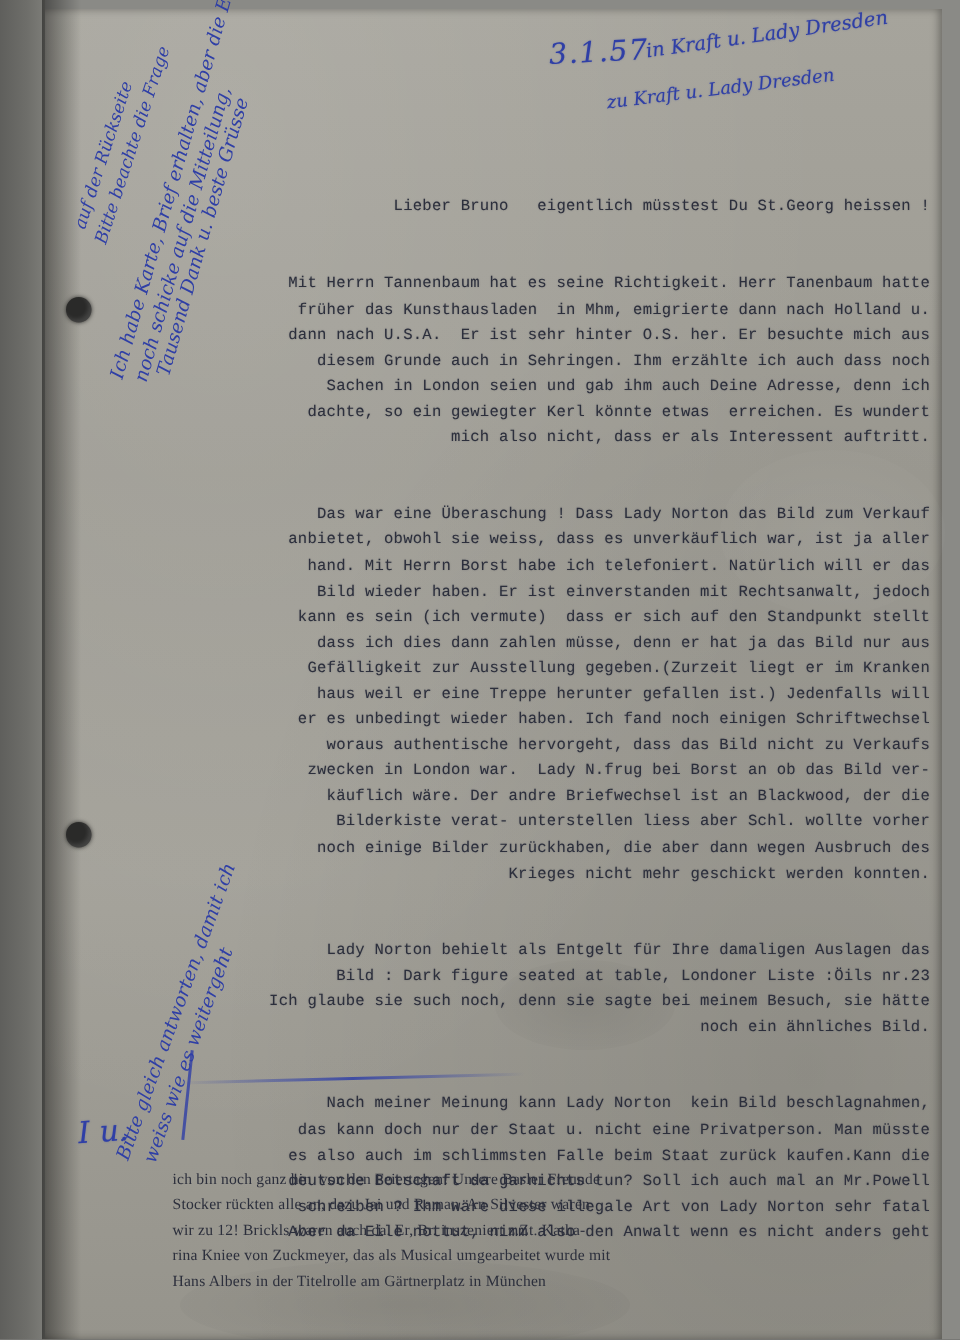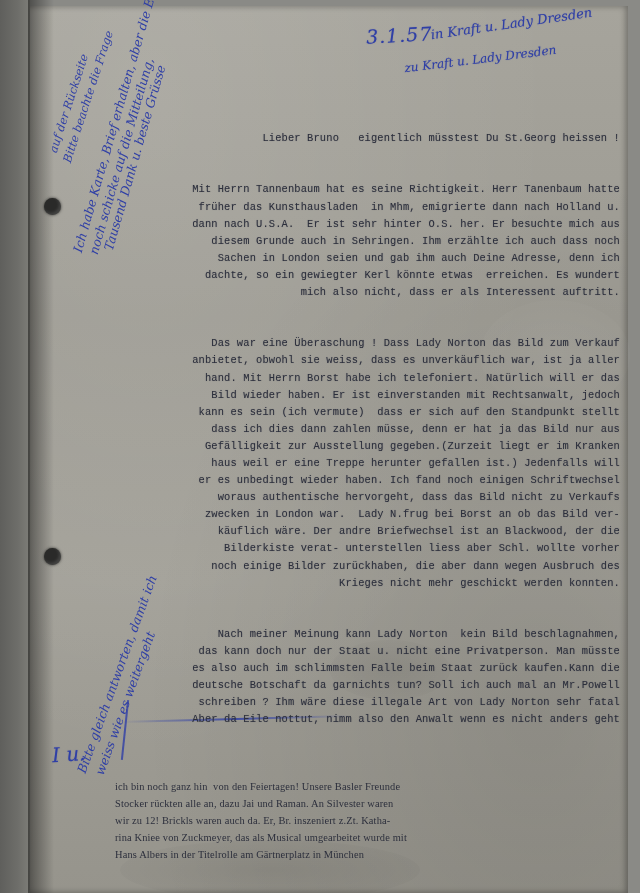--- a/index.html
+++ b/index.html
@@ -251,20 +251,24 @@
 dass ich dies dann zahlen müsse, denn er hat ja das Bild nur aus
 Gefälligkeit zur Ausstellung gegeben.(Zurzeit liegt er im Kranken
 haus weil er eine Treppe herunter gefallen ist.) Jedenfalls will
 er es unbedingt wieder haben. Ich fand noch einigen Schriftwechsel
 woraus authentische hervorgeht, dass das Bild nicht zu Verkaufs
 zwecken in London war.  Lady N.frug bei Borst an ob das Bild ver-
 käuflich wäre. Der andre Briefwechsel ist an Blackwood, der die
 Bilderkiste verat- unterstellen liess aber Schl. wollte vorher
 noch einige Bilder zurückhaben, die aber dann wegen Ausbruch des
 Krieges nicht mehr geschickt werden konnten.</p>
+    <p class="blk">Lady Norton behielt als Entgelt für Ihre damaligen Auslagen das
+Bild : Dark figure seated at table, Londoner Liste :Öils nr.23
+Ich glaube sie such noch, denn sie sagte bei meinem Besuch, sie hätte
+noch ein ähnliches Bild.</p>
     <p class="blk">Nach meiner Meinung kann Lady Norton  kein Bild beschlagnahmen,
 das kann doch nur der Staat u. nicht eine Privatperson. Man müsste
 es also auch im schlimmsten Falle beim Staat zurück kaufen.Kann die
 deutsche Botschaft da garnichts tun? Soll ich auch mal an Mr.Powell
 schreiben ? Ihm wäre diese illegale Art von Lady Norton sehr fatal
 Aber da Eile nottut, nimm also den Anwalt wenn es nicht anders geht</p>
   </div>
 
   <div id="closing">ich bin noch ganz hin  von den Feiertagen! Unsere Basler Freunde
 Stocker rückten alle an, dazu Jai und Raman. An Silvester waren

